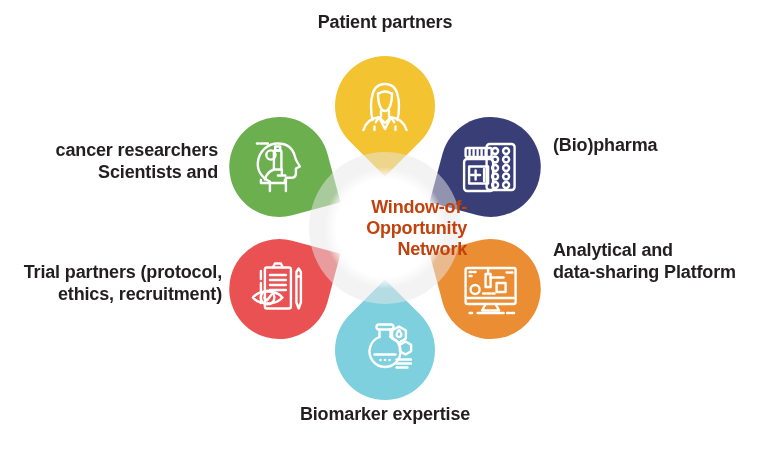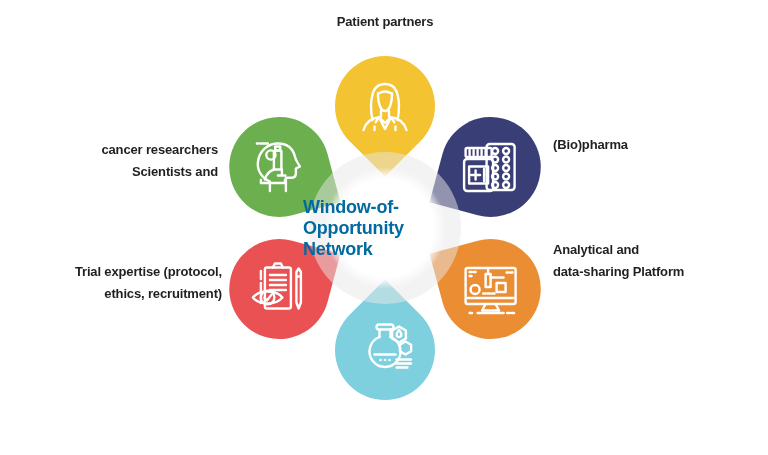--- a/index.html
+++ b/index.html
@@ -2,30 +2,30 @@
 <html><head>
 <meta charset="utf-8">
 <style>
   html,body { margin:0; padding:0; background:#fff; }
   .stage {
     position:relative; width:768px; height:455px; overflow:hidden;
     background:#fff; font-family:"Liberation Sans", sans-serif;
   }
   .flower { position:absolute; left:0; top:0; }
   .label {
-    position:absolute; font-weight:700; font-size:13px; line-height:22px;
+    position:absolute; font-weight:700; font-size:18px; line-height:22px;
     color:#231F20; letter-spacing:-0.15px; white-space:nowrap;
   }
   .label span { display:block; }
   .ta-c { text-align:center; }
   .ta-r { text-align:right; }
   .center-label {
     position:absolute; left:303px; top:184px; width:164px; height:88px;
-    display:flex; flex-direction:column; align-items:flex-start; justify-content:center;
-    font-weight:700; font-size:18px; line-height:21px; color:#0369a1; text-align:center;
+    display:flex; flex-direction:column; align-items:flex-end; justify-content:center;
+    font-weight:700; font-size:18px; line-height:21px; color:#c2410c; text-align:center;
     letter-spacing:-0.2px;
   }
   .ic { fill:none; stroke:#FFFFFF; stroke-width:2.4; stroke-linecap:round; stroke-linejoin:round; }
   .icf { fill:#FFFFFF; stroke:none; }
 </style>
 </head>
 <body>
 
 <div class="stage">
 
@@ -137,23 +137,24 @@
 
   <div class="label" style="left:553px; top:134px;text-align:right;">
     <span>(Bio)pharma</span>
   </div>
 
   <div class="label" style="left:553px; top:239px;">
     <span>Analytical and</span>
     <span>data-sharing Platform</span>
   </div>
 
+  <div class="label ta-c" style="left:235px; top:403px; width:300px;">Biomarker expertise</div>
 
   <div class="label ta-r" style="right:546px; top:261px;">
-    <span>Trial expertise (protocol,</span>
+    <span>Trial partners (protocol,</span>
     <span>ethics, recruitment)</span>
   </div>
 
   <div class="label ta-r" style="right:550px; top:139px;">
     <span>cancer researchers</span>
     <span>Scientists and</span>
   </div>
 
 </div>
 

